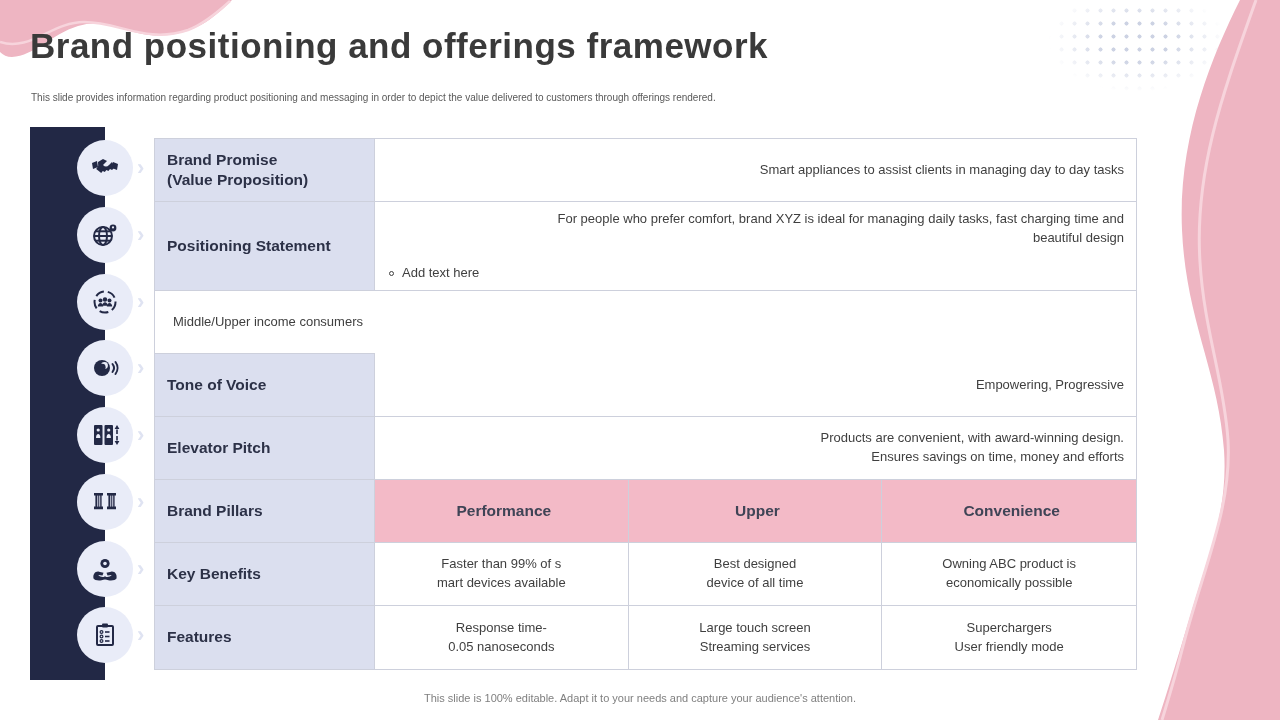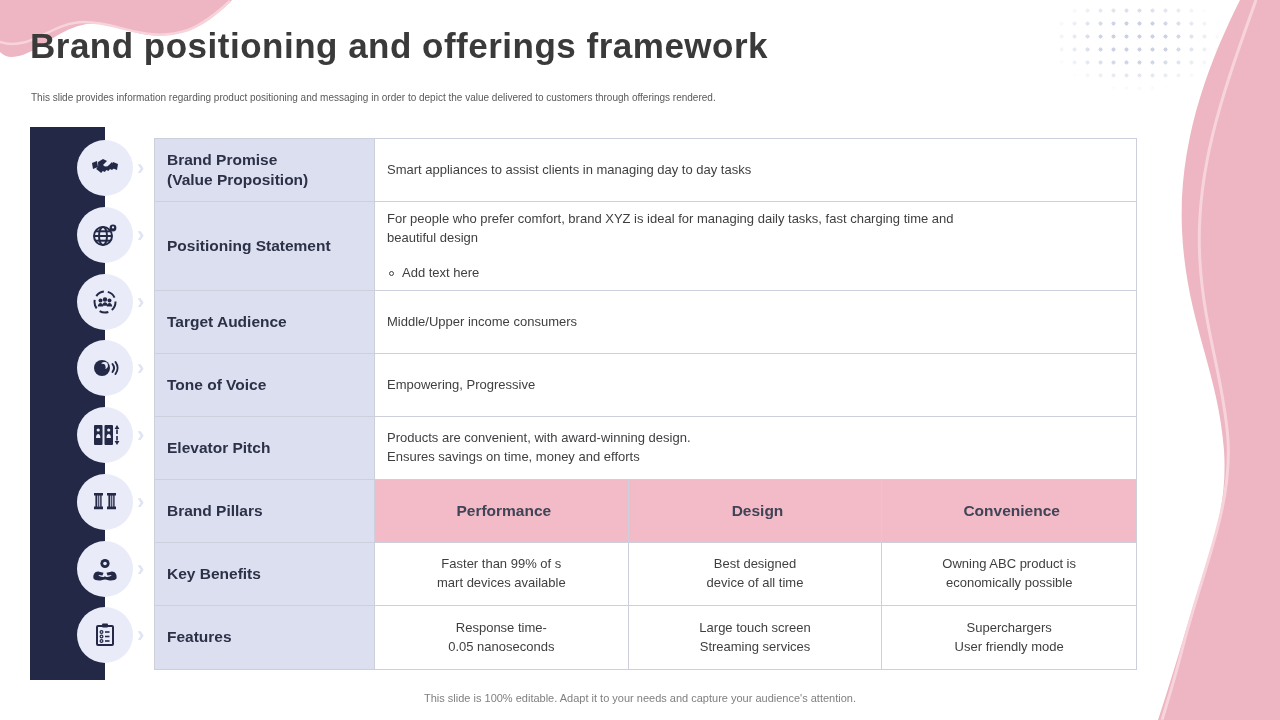--- a/index.html
+++ b/index.html
@@ -52,21 +52,21 @@
     border-right:1px solid #cdd0dc; border-bottom:1px solid #cdd0dc;
     display:flex; flex-direction:column; justify-content:center;
     padding:8px 12px; overflow:hidden;
   }
   .trow:last-child .cell { border-bottom:none; }
   .trow .cell:last-child { border-right:none; }
   .cell.lbl { background:#dbdfef; }
   .cell.lbl span {
     font-size:15.5px; font-weight:bold; color:#2c3147; white-space:pre-line; line-height:1.3;
   }
-  .cell.txt span { font-size:13px; color:#3f3f3f; white-space:pre-line; line-height:1.45; }
+  .cell.txt span { font-size:13px; color:#3f3f3f; white-space:pre-line; line-height:1.45;text-align:right; }
   .bullet-line { display:flex; align-items:center; margin-top:16px; }
   .bullet-dot {
     width:5px; height:5px; border:1.2px solid #3f3f3f; border-radius:50%;
     margin:0 8px 0 2px; flex:none;
   }
   .cell.pillar {
     background:#f3bac7; align-items:center; text-align:center;padding-left:17px;
   }
   .cell.pillar span { font-size:15.5px; font-weight:bold; color:#3f4456; }
   .cell.cnt { text-align:center; }
@@ -218,23 +218,20 @@
         <span>For people who prefer comfort, brand XYZ  is ideal for managing daily tasks, fast charging time and
 beautiful design</span>
         <div class="bullet-line">
           <span class="bullet-dot"></span>
           <span style="font-size:13px;color:#3f3f3f">Add text here</span>
         </div>
       </div>
     </div>
 
     <div class="trow">
-      <div class="cell lbl">
-          <span>Target Audience</span>
-        </div>
       <div class="cell txt">
           <span>Middle/Upper  income consumers</span>
         </div>
     </div>
 
     <div class="trow">
       <div class="cell lbl">
           <span>Tone of Voice</span>
         </div>
       <div class="cell txt">
@@ -253,21 +250,21 @@
     </div>
 
     <div class="trow split">
       <div class="cell lbl">
           <span>Brand Pillars</span>
         </div>
       <div class="cell pillar">
           <span>Performance</span>
         </div>
       <div class="cell pillar">
-          <span>Design</span>
+          <span>Upper</span>
         </div>
       <div class="cell pillar">
           <span>Convenience</span>
         </div>
     </div>
 
     <div class="trow split">
       <div class="cell lbl">
           <span>Key Benefits</span>
         </div>

